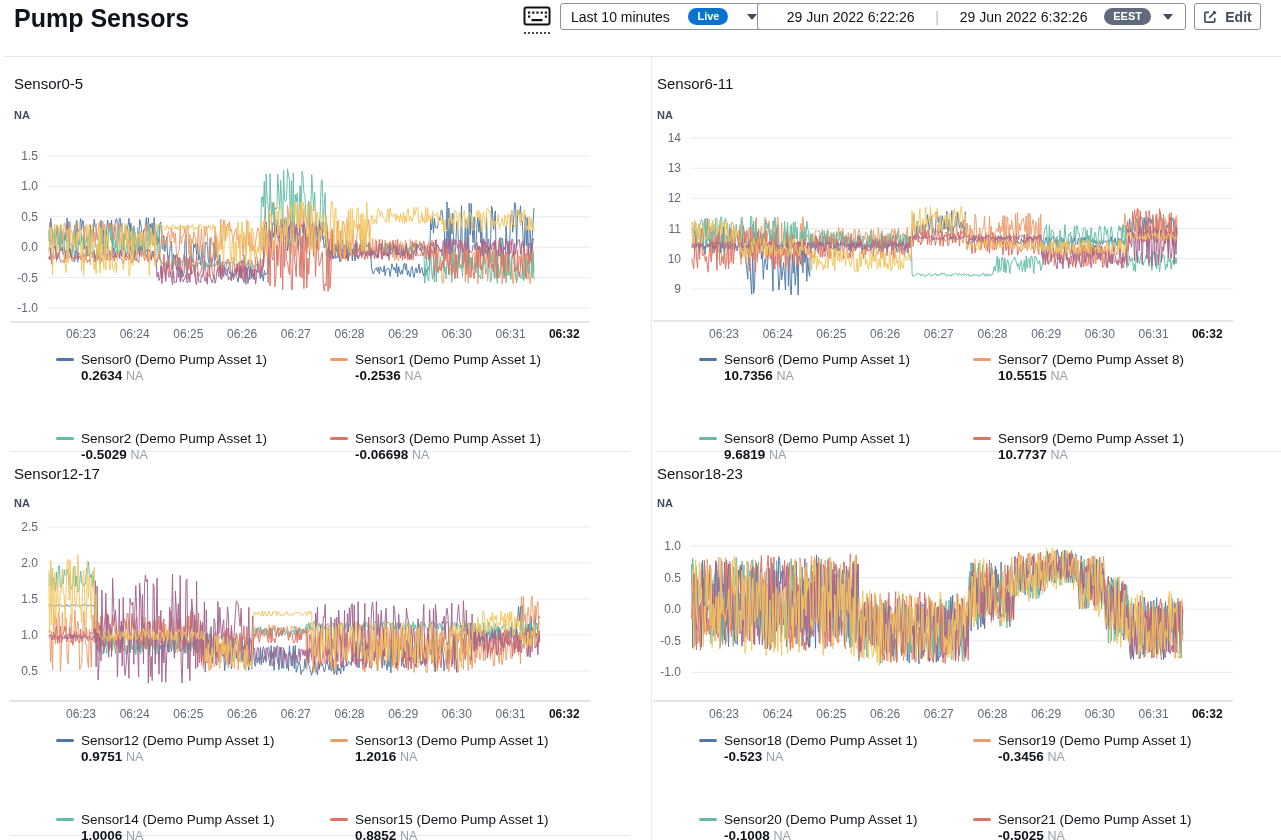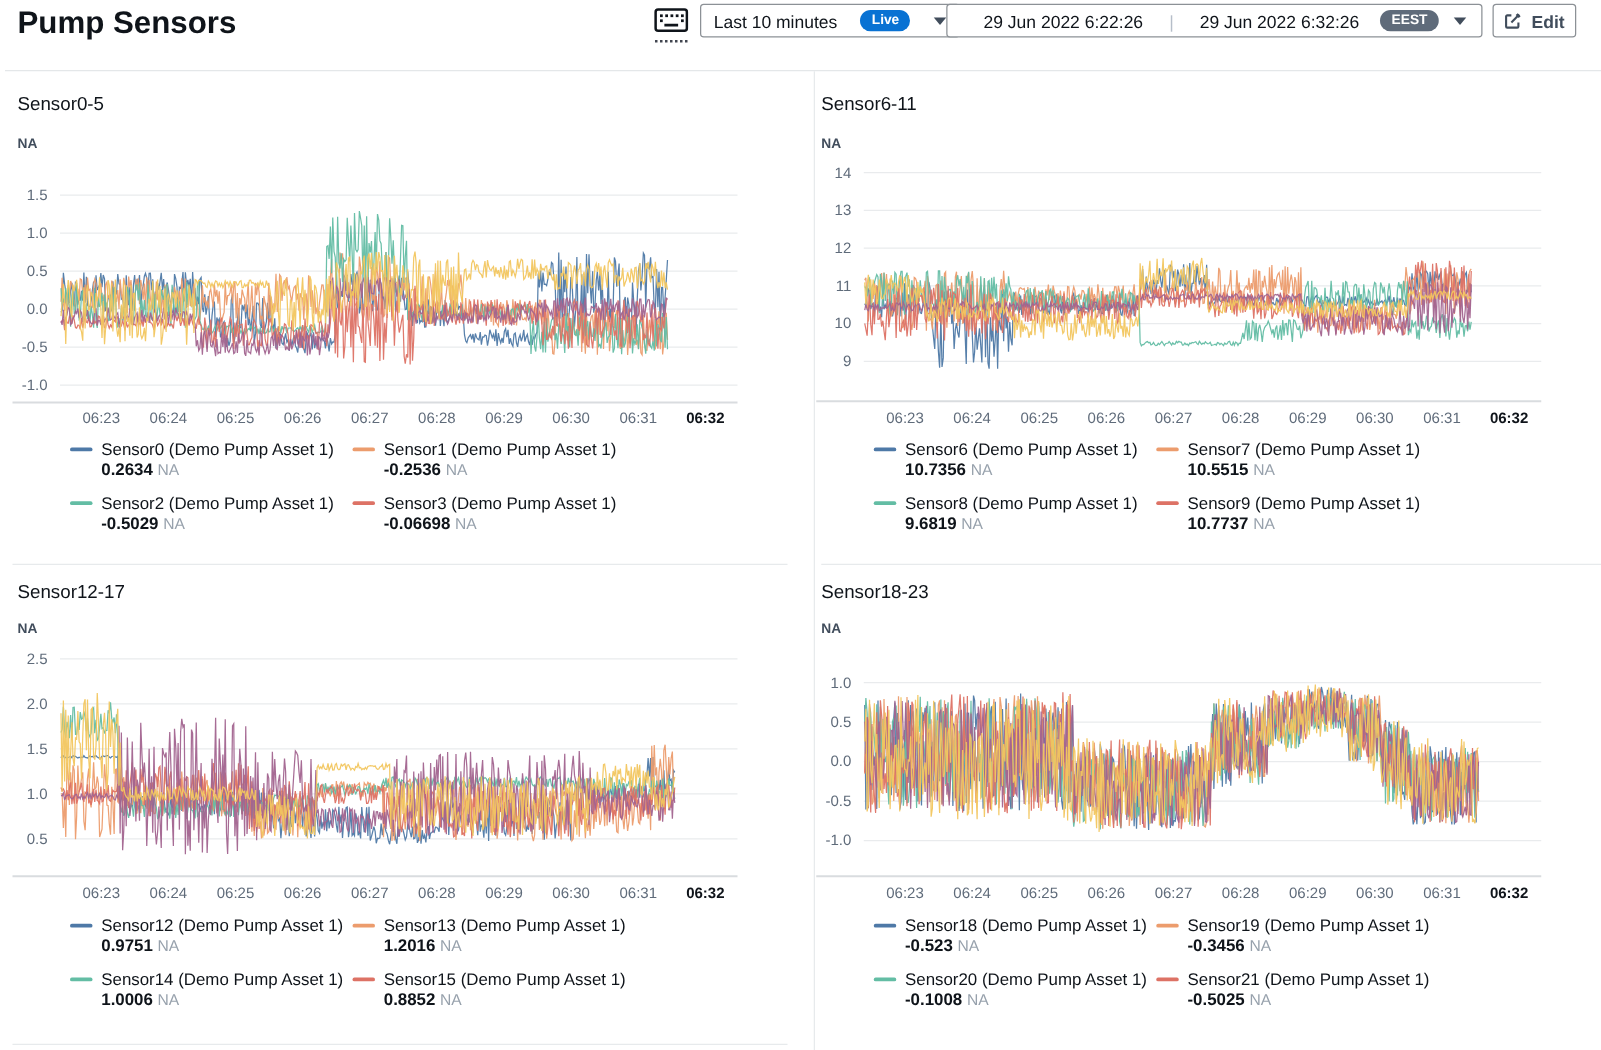--- a/index.html
+++ b/index.html
@@ -27,21 +27,21 @@
   
   .v-divider { position:absolute; left:651px; top:57px; width:1px; height:783px; background:#e7eaec; }
   .h-divider { position:absolute; height:1px; background:#e7eaec; }
 
   
   .panel { position:absolute; }
   .panel-title { position:absolute; left:14px; font-size:15px; font-weight:400; color:#0f141a; }
   .panel-unit { position:absolute; left:14px; font-size:11px; font-weight:700; color:#414d5c; }
   .chart-svg { position:absolute; left:0; top:0; }
 
-  .legend { position:absolute; display:grid; grid-template-columns:226px 280px; row-gap:12px; }
+  .legend { position:absolute; display:grid; grid-template-columns:226px 280px; row-gap:12px;gap:48px; }
   .lg-item { }
   .lg-name { display:flex; align-items:center; gap:7px; font-size:13.5px; color:#0f141a; white-space:nowrap; }
   .lg-swatch { width:18px; height:3px; border-radius:2px; flex:none; }
   .lg-val { margin-left:25px; margin-top:1px; font-size:13.5px; font-weight:700; color:#0f141a; }
   .lg-unit { color:#97a1ac; font-weight:400; font-size:12.5px; }
 
   text { font-family:"Liberation Sans", sans-serif; }
 </style>
 </head>
 <body>
@@ -201,21 +201,21 @@
         <div class="lg-item">
           <div class="lg-name">
             <span class="lg-swatch" style="background: rgb(78, 121, 167);"></span>
             <span>Sensor6 (Demo Pump Asset 1)</span>
           </div>
           <div class="lg-val">10.7356 <span class="lg-unit">NA</span></div>
         </div>
         <div class="lg-item">
           <div class="lg-name">
             <span class="lg-swatch" style="background: rgb(236, 156, 109);"></span>
-            <span>Sensor7 (Demo Pump Asset 1)</span>
+            <span>Sensor7 (Demo Pump Asset 8)</span>
           </div>
           <div class="lg-val">10.5515 <span class="lg-unit">NA</span></div>
         </div>
         <div class="lg-item">
           <div class="lg-name">
             <span class="lg-swatch" style="background: rgb(99, 189, 164);"></span>
             <span>Sensor8 (Demo Pump Asset 1)</span>
           </div>
           <div class="lg-val">9.6819 <span class="lg-unit">NA</span></div>
         </div>

